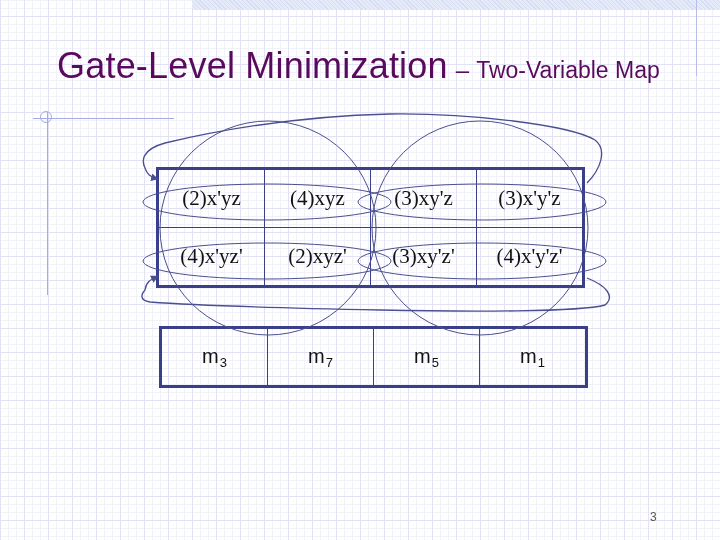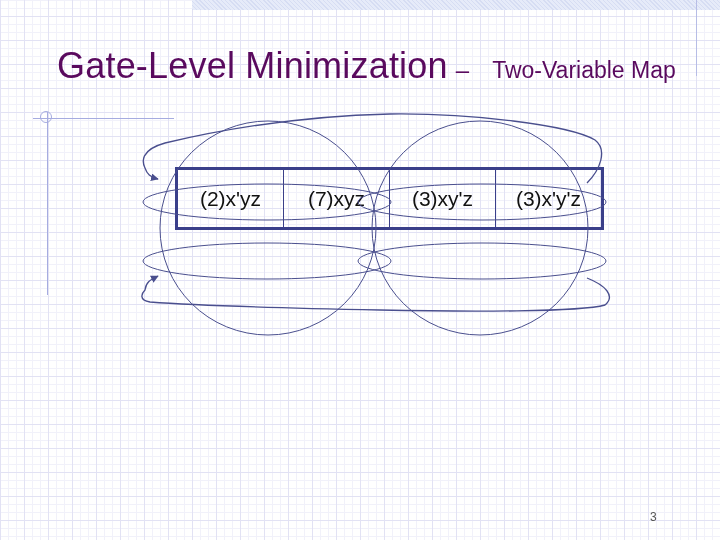--- a/index.html
+++ b/index.html
@@ -51,21 +51,21 @@
     .title .main {
       font-size: 36px;
       letter-spacing: 0.2px;
     }
     .title .dash {
       font-size: 24px;
       margin-left: 8px;
     }
     .title .sub {
       font-size: 23px;
-      margin-left: 23px;
+      margin-left: 7px;
     }
     .deco-h {
       position: absolute;
       left: 33px;
       top: 118px;
       width: 141px;
       height: 1px;
       background: #a6ace0;
     }
     .deco-v {
@@ -93,23 +93,24 @@
       border: 3px solid #3a3f8a;
     }
     table.kmap td {
       border: 1px solid #3a3f8a;
       text-align: center;
       color: #111111;
       padding: 0;
       white-space: nowrap;
     }
     #kmap-top {
-      left: 175px;
+      left: 156px;
       top: 167px;
       width: 422px;
+      font-family: Liberation Serif, serif;
     }
     #kmap-top td {
       width: 105px;
       height: 57px;
       font-size: 21px;
     }
     #kmap-bottom {
       left: 159px;
       top: 326px;
       width: 424px;
@@ -151,29 +152,41 @@
 </h1>
 
 <div class="deco-h"></div>
 <div class="deco-v"></div>
 <div class="deco-circle"></div>
 
 <table id="kmap-top" class="kmap">
   <tbody>
       <tr>
     <td>(2)x'yz</td>
-    <td>(7)xyz</td>
+    <td>(4)xyz</td>
     <td>(3)xy'z</td>
     <td>(3)x'y'z</td>
   </tr>
+  <tr>
+    <td>(4)x'yz'</td>
+    <td>(2)xyz'</td>
+    <td>(3)xy'z'</td>
+    <td>(4)x'y'z'</td>
+  </tr>
 </tbody>
   </table>
 
 <table id="kmap-bottom" class="kmap">
   <tbody>
+      <tr>
+    <td><span>m</span><sub>3</sub></td>
+    <td><span>m</span><sub>7</sub></td>
+    <td><span>m</span><sub>5</sub></td>
+    <td><span>m</span><sub>1</sub></td>
+  </tr>
 </tbody>
   </table>
 
 <svg class="overlay" viewBox="0 0 720 540">
   <defs>
     <marker id="arrowhead" viewBox="0 0 10 10" refX="9" refY="5" markerWidth="6" markerHeight="6" orient="auto-start-reverse">
       <path d="M0,0 L10,5 L0,10 z" fill="#4a4f8e"></path>
     </marker>
   </defs>
   <g fill="none" stroke="#4a4f8e" stroke-width="1">

